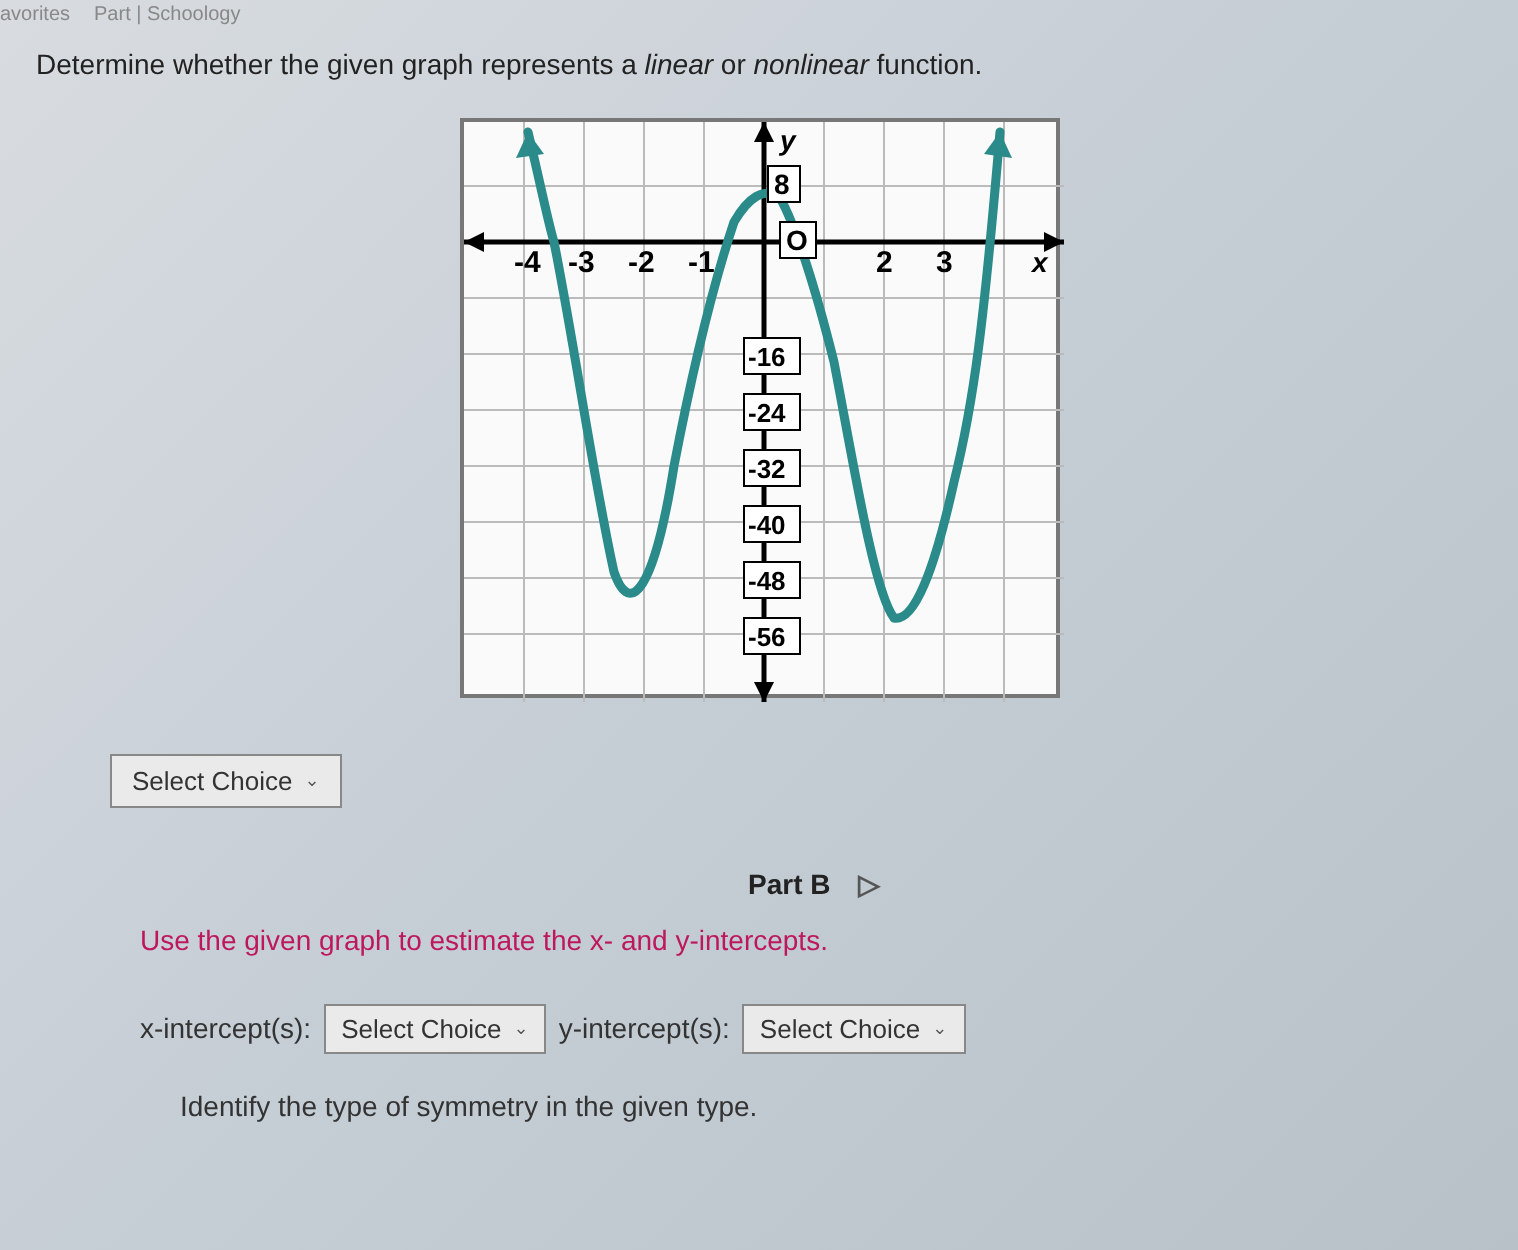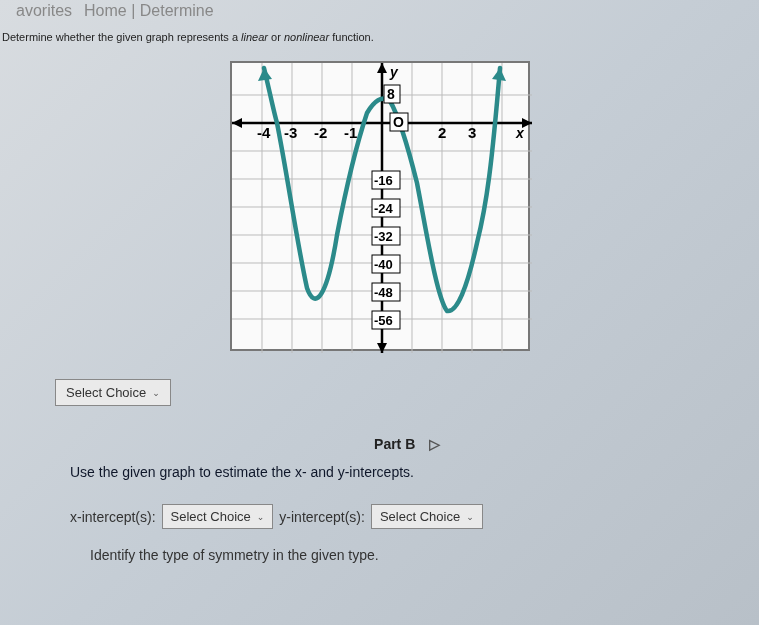--- a/index.html
+++ b/index.html
@@ -10,30 +10,30 @@
     body {
       font-family: Arial, Helvetica, sans-serif;
       background: linear-gradient(135deg, #d8dce0 0%, #c5cdd5 50%, #b8c0c8 100%);
       width: 759px;
       height: 625px;
       padding: 0;
       overflow: hidden;
       color: #2a2a2a;
     }
     .top-bar {
-      font-size: 16px;
+      font-size: 10px;
       color: #888;
-      padding: 2px 16px;
+      padding: 2px 0;
       display: flex;
       gap: 12px;
     }
     .question-text {
-      font-size: 11px;
+      font-size: 14px;
       color: #222;
-      padding: 8px 20px 4px 2px;
+      padding: 8px 20px 4px 18px;
       line-height: 1.4;
     }
     .italic {
       font-style: italic;
     }
     .graph-container {
       display: flex;
       justify-content: center;
       margin-top: 12px;
       margin-bottom: 18px;
@@ -76,21 +76,21 @@
     }
     .part-b {
       font-weight: bold;
       font-size: 14px;
       color: #222;
       margin: 30px 0 12px 55px;
       text-align: center;
     }
     .instruction {
       font-size: 14px;
-      color: #0f172a;
+      color: #be185d;
       margin-left: 70px;
       margin-bottom: 10px;
     }
     .intercept-row {
       margin-left: 70px;
       margin-bottom: 18px;
       font-size: 14px;
       color: #333;
       display: flex;
       align-items: center;
@@ -110,21 +110,21 @@
       color: #555;
     }
   </style>
 </head>
 <body>
 
 
 
 <div class="top-bar">
   <span>avorites</span>
-  <span>Home | Determine</span>
+  <span>Part | Schoology</span>
 </div>
 
 <div class="question-text">
   <span>Determine whether the given graph represents a </span><span class="italic">linear</span><span> or </span><span class="italic">nonlinear</span><span> function.</span>
 </div>
 
 <div class="graph-container">
   <div class="graph-frame">
     <svg width="300" height="290" viewBox="0 0 300 290">
 

